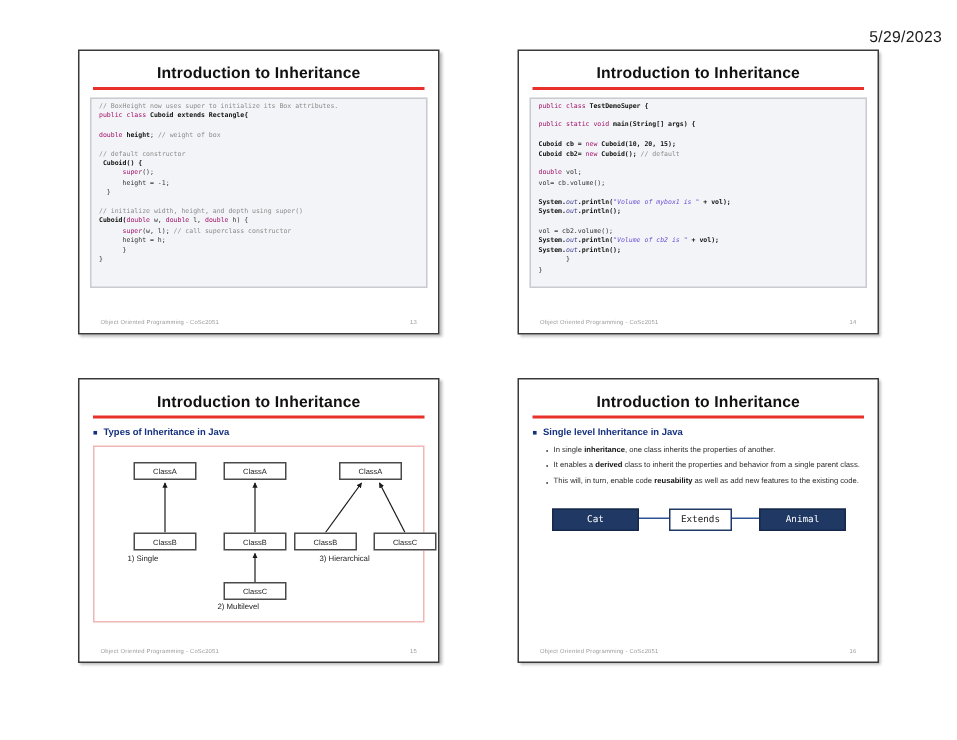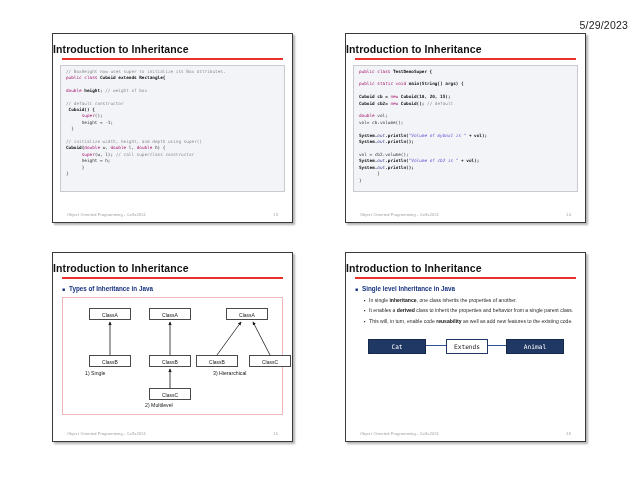--- a/index.html
+++ b/index.html
@@ -25,20 +25,21 @@
   .slide{
     width:241px;height:190px;
     background:#ffffff;
     border:1.3px solid #3a3a3a;
     box-shadow:1.5px 1.5px 2px rgba(0,0,0,.30);
     box-sizing:border-box;
     position:relative;
     padding:0;
   }
   .slide-title{
+    text-align:center;
     font-size:10.5px;
     font-weight:bold;
     color:#111111;
     padding-top:9px;
     padding-bottom:3px;
     letter-spacing:.1px;
   }
   .title-rule{
     height:1.6px;background:#e8312a;
     margin:0 9px 5px 9px;

